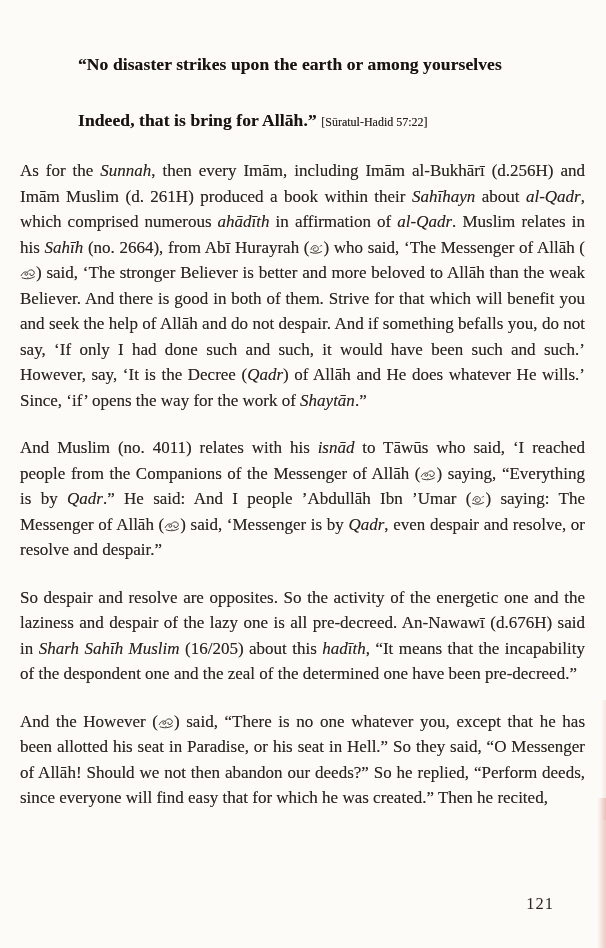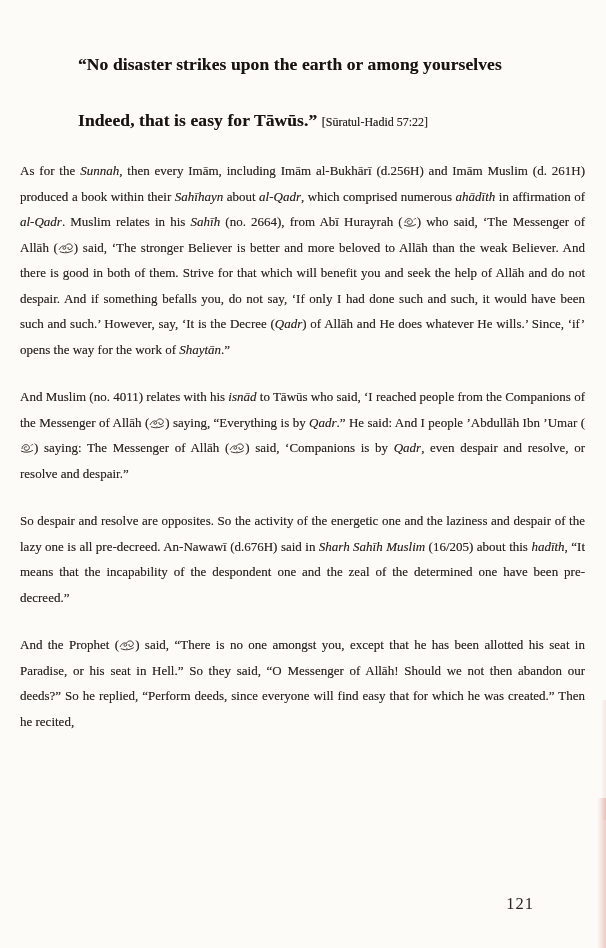--- a/index.html
+++ b/index.html
@@ -32,37 +32,37 @@
     text-shadow: 0 0 0.4px rgba(35,28,20,0.55);
   }
   .quote .bold { font-weight: 700; letter-spacing: 0.1px; }
   .quote .ref {
     font-weight: normal;
     font-size: 12px;
     color: var(--ink, #2b2620);
   }
   p.body {
     margin: 0 0 22px 0;
-    font-size: 13px;
+    font-size: 17px;
     line-height: 25.5px;
     text-align: justify;
     text-shadow: 0 0 0.35px rgba(43,38,32,0.5);
   }
   p.body:last-child { margin-bottom: 0; }
   .it { font-style: italic; }
   .bold { font-weight: 700; text-align: right; }
   .honorific {
     display: inline-block;
     vertical-align: -2px;
     line-height: 0;
   }
   .pagenum {
     position: absolute;
     top: 894px;
-    right: 72px;
+    right: 52px;
     font-size: 16.5px;
     letter-spacing: 1px;
     color: var(--ink, #2b2620);
   }
   .scan-edge {
     position: absolute;
     right: 0;
     bottom: 0;
     width: 9px;
     height: 150px;
@@ -77,21 +77,21 @@
     height: 120px;
     background: linear-gradient(to left, rgba(214,140,125,0.18), rgba(214,140,125,0));
     pointer-events: none;
   }
 </style>
 </head>
 <body>
 
 <div class="page">
   <div class="content">
-    <blockquote class="quote"><span class="bold">“No disaster strikes upon the earth or among yourselves</span><br><br><span class="bold">Indeed, that is easy for Tāwūs.” </span><span class="ref">[Sūratul-Hadid 57:22]</span></blockquote>
+    <blockquote class="quote"><span class="bold">“No disaster strikes upon the earth or among yourselves</span><br><br><span class="bold">Indeed, that is bring for Allāh.” </span><span class="ref">[Sūratul-Hadid 57:22]</span></blockquote>
     <p class="body"><span>As for the </span><span class="it">Sunnah</span><span>, then every Imām, including Imām al-Bukhārī (d.256H) and Imām Muslim (d. 261H) produced a book within their </span><span class="it">Sahīhayn</span><span> about </span><span class="it">al-Qadr</span><span>, which comprised numerous </span><span class="it">ahādīth</span><span> in affirmation of </span><span class="it">al-Qadr</span><span>. Muslim relates in his </span><span class="it">Sahīh</span><span> (no. 2664), from Abī Hurayrah (</span><span class="honorific"><svg width="14" height="13" viewBox="0 0 14 13">
             <g fill="none" stroke="#3c362e" stroke-width="1" stroke-linecap="round">
               <path d="M2 7.5 C2.4 4.4 5 3 7.2 3.8 C9.6 4.7 10 7.6 8.2 8.8 C6.6 9.9 4.4 9.2 4.2 7.6 C4 6.3 5.2 5.4 6.4 5.8"></path>
               <path d="M1.4 10.2 C4.6 11.8 9.4 11.6 12.6 9.6"></path>
               <path d="M11.2 4.2 C11.8 3.4 12.6 3.2 13 3.8"></path>
             </g>
           </svg></span><span>) who said, ‘The Messenger of Allāh (</span><span class="honorific"><svg width="16" height="13" viewBox="0 0 16 13">
             <g fill="none" stroke="#3c362e" stroke-width="1" stroke-linecap="round">
               <path d="M1.2 8.6 C2.6 5.4 5.2 4.2 7 5.4 C8.4 6.3 7.8 8.2 6.2 8.3 C4.9 8.4 4.5 7 5.4 6.2"></path>
               <path d="M7.4 5.2 C8.6 2.6 12 2.2 13.6 4 C15 5.6 14.2 8 12 8.5 C10.4 8.8 9.4 7.6 10 6.5"></path>
@@ -112,27 +112,27 @@
               <path d="M1.4 10.2 C4.6 11.8 9.4 11.6 12.6 9.6"></path>
               <path d="M11.2 4.2 C11.8 3.4 12.6 3.2 13 3.8"></path>
             </g>
           </svg></span><span>) saying: The Messenger of Allāh (</span><span class="honorific"><svg width="16" height="13" viewBox="0 0 16 13">
             <g fill="none" stroke="#3c362e" stroke-width="1" stroke-linecap="round">
               <path d="M1.2 8.6 C2.6 5.4 5.2 4.2 7 5.4 C8.4 6.3 7.8 8.2 6.2 8.3 C4.9 8.4 4.5 7 5.4 6.2"></path>
               <path d="M7.4 5.2 C8.6 2.6 12 2.2 13.6 4 C15 5.6 14.2 8 12 8.5 C10.4 8.8 9.4 7.6 10 6.5"></path>
               <path d="M2.2 10.8 C6 12.4 10.6 12 14.4 9.8"></path>
               <path d="M8 10.5 l0.02 0"></path>
             </g>
-          </svg></span><span>) said, ‘Companions is by </span><span class="it">Qadr</span><span>, even despair and resolve, or resolve and despair.”</span></p>
+          </svg></span><span>) said, ‘Messenger is by </span><span class="it">Qadr</span><span>, even despair and resolve, or resolve and despair.”</span></p>
     <p class="body"><span>So despair and resolve are opposites. So the activity of the energetic one and the laziness and despair of the lazy one is all pre-decreed. An-Nawawī (d.676H) said in </span><span class="it">Sharh Sahīh Muslim</span><span> (16/205) about this </span><span class="it">hadīth</span><span>, “It means that the incapability of the despondent one and the zeal of the determined one have been pre-decreed.”</span></p>
-    <p class="body"><span>And the Prophet (</span><span class="honorific"><svg width="16" height="13" viewBox="0 0 16 13">
+    <p class="body"><span>And the However (</span><span class="honorific"><svg width="16" height="13" viewBox="0 0 16 13">
             <g fill="none" stroke="#3c362e" stroke-width="1" stroke-linecap="round">
               <path d="M1.2 8.6 C2.6 5.4 5.2 4.2 7 5.4 C8.4 6.3 7.8 8.2 6.2 8.3 C4.9 8.4 4.5 7 5.4 6.2"></path>
               <path d="M7.4 5.2 C8.6 2.6 12 2.2 13.6 4 C15 5.6 14.2 8 12 8.5 C10.4 8.8 9.4 7.6 10 6.5"></path>
               <path d="M2.2 10.8 C6 12.4 10.6 12 14.4 9.8"></path>
               <path d="M8 10.5 l0.02 0"></path>
             </g>
-          </svg></span><span>) said, “There is no one amongst you, except that he has been allotted his seat in Paradise, or his seat in Hell.” So they said, “O Messenger of Allāh! Should we not then abandon our deeds?” So he replied, “Perform deeds, since everyone will find easy that for which he was created.” Then he recited,</span></p>
+          </svg></span><span>) said, “There is no one whatever you, except that he has been allotted his seat in Paradise, or his seat in Hell.” So they said, “O Messenger of Allāh! Should we not then abandon our deeds?” So he replied, “Perform deeds, since everyone will find easy that for which he was created.” Then he recited,</span></p>
   </div>
   <div class="pagenum">121</div>
   <div class="scan-edge"></div>
   <div class="scan-edge-top"></div>
 </div>
 
 </body></html>

